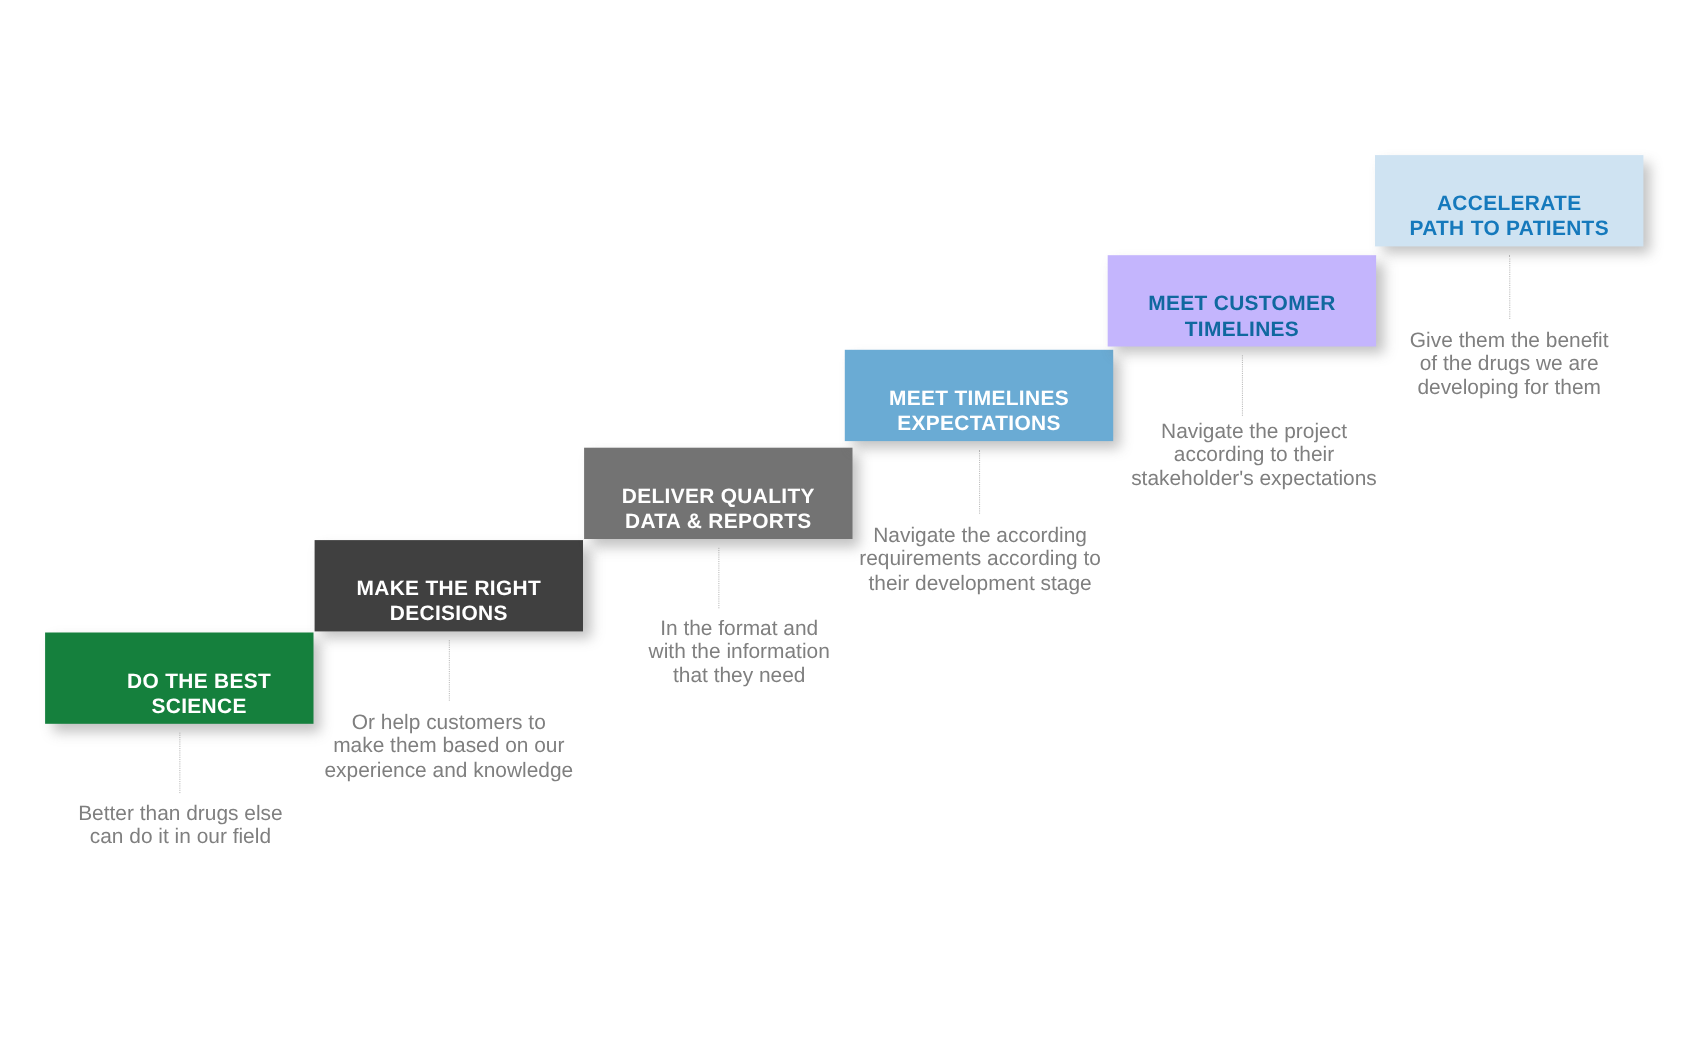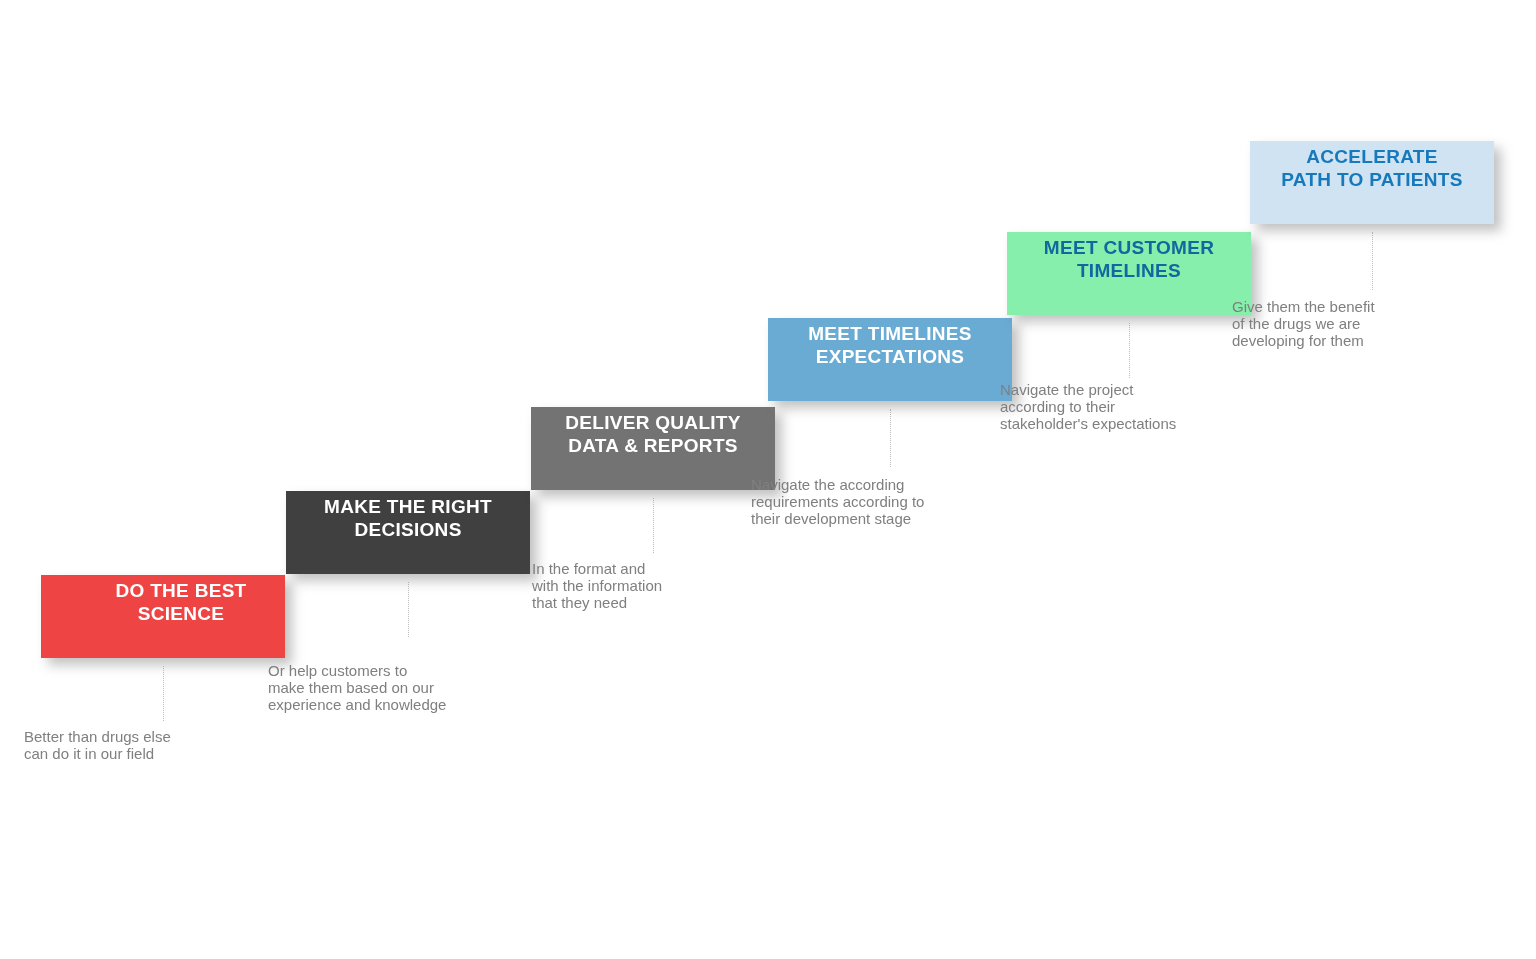--- a/index.html
+++ b/index.html
@@ -22,21 +22,21 @@
 
   .step {
     position: absolute;
   }
 
   .step-box {
     position: absolute;
     width: 244px;
     height: 83px;
     display: flex;
-    align-items: flex-start;
+    align-items: flex-end;
     justify-content: center;
     box-sizing: border-box;
     padding: 4px 10px;
     box-shadow: 7px 7px 11px rgba(120, 120, 120, 0.45);
   }
 
   .step-title {
     text-align: center;
     font-weight: bold;
     font-size: 19px;
@@ -47,46 +47,47 @@
 
   .connector {
     position: absolute;
     width: 0;
     border-left: 1px dotted #bdbdbd;
   }
 
   .caption {
     position: absolute;
     width: 280px;
+    text-align: center;
     color: #7f7f7f;
-    font-size: 15px;
+    font-size: 19px;
     line-height: 1.13;
     white-space: pre-line;
   }
 </style>
 </head>
 <body>
 
 <div id="stage">
     <div class="step">
       <div class="connector" style="left: 163px; top: 666px; height: 55px;"></div>
-      <div class="step-box" style="left: 41px; top: 575px; background: #ef4444; padding-left: 46px;">
+      <div class="step-box" style="left: 41px; top: 575px; background: #15803d; padding-left: 46px;">
         <div class="step-title" style="color: rgb(255, 255, 255);">DO THE BEST
 SCIENCE</div>
       </div>
       <div class="caption" style="left: 24px; top: 729px;">Better than drugs else
 can do it in our field</div>
     </div>
     <div class="step">
       <div class="connector" style="left: 408px; top: 582px; height: 55px;"></div>
       <div class="step-box" style="left: 286px; top: 491px; background: #404040;">
         <div class="step-title" style="color: rgb(255, 255, 255);">MAKE THE RIGHT
 DECISIONS</div>
       </div>
-      <div class="caption" style="left: 268px; top: 663px;">Or help customers to
+      <div class="caption" style="left: 268px; top: 647px;">Or help customers to
 make them based on our
 experience and knowledge</div>
     </div>
     <div class="step">
       <div class="connector" style="left: 653px; top: 498px; height: 55px;"></div>
       <div class="step-box" style="left: 531px; top: 407px; background: #737373;">
         <div class="step-title" style="color: rgb(255, 255, 255);">DELIVER QUALITY
 DATA &amp; REPORTS</div>
       </div>
       <div class="caption" style="left: 532px; top: 561px;">In the format and
@@ -98,21 +99,21 @@
       <div class="step-box" style="left: 768px; top: 318px; background: rgb(106, 171, 212);">
         <div class="step-title" style="color: rgb(255, 255, 255);">MEET TIMELINES
 EXPECTATIONS</div>
       </div>
       <div class="caption" style="left: 751px; top: 477px;">Navigate the according
 requirements according to
 their development stage</div>
     </div>
     <div class="step">
       <div class="connector" style="left: 1129px; top: 323px; height: 55px;"></div>
-      <div class="step-box" style="left: 1007px; top: 232px; background: #86efac;">
+      <div class="step-box" style="left: 1007px; top: 232px; background: #c4b5fd;">
         <div class="step-title" style="color: rgb(16, 104, 159);">MEET CUSTOMER
 TIMELINES</div>
       </div>
       <div class="caption" style="left: 1000px; top: 382px;">Navigate the project
 according to their
 stakeholder's expectations</div>
     </div>
     <div class="step">
       <div class="connector" style="left: 1372px; top: 232px; height: 58px;"></div>
       <div class="step-box" style="left: 1250px; top: 141px; background: rgb(207, 227, 242);">

